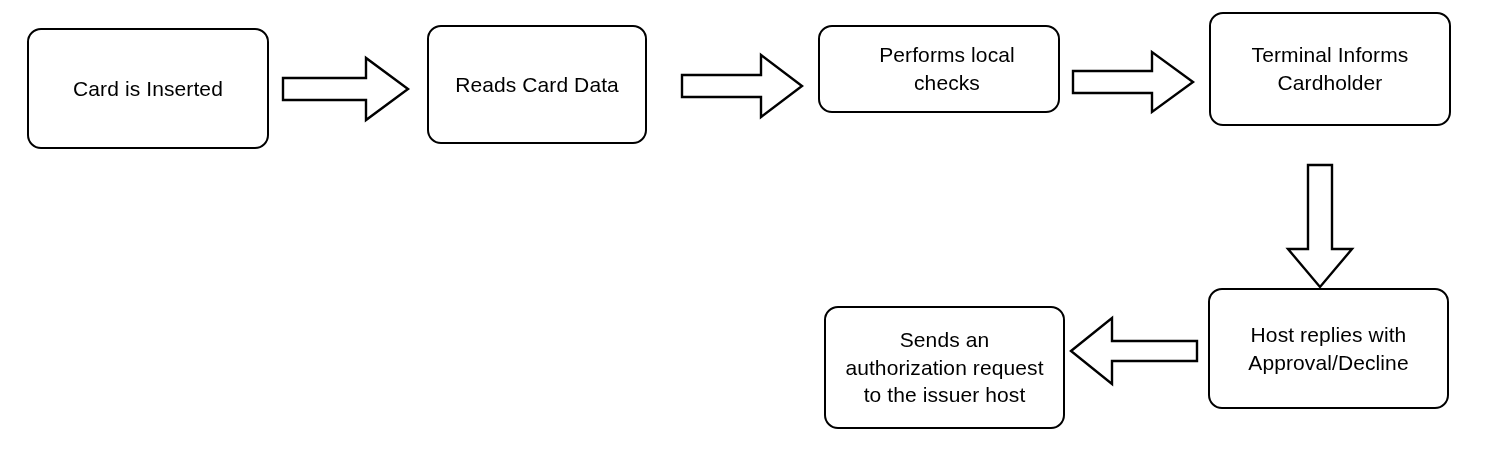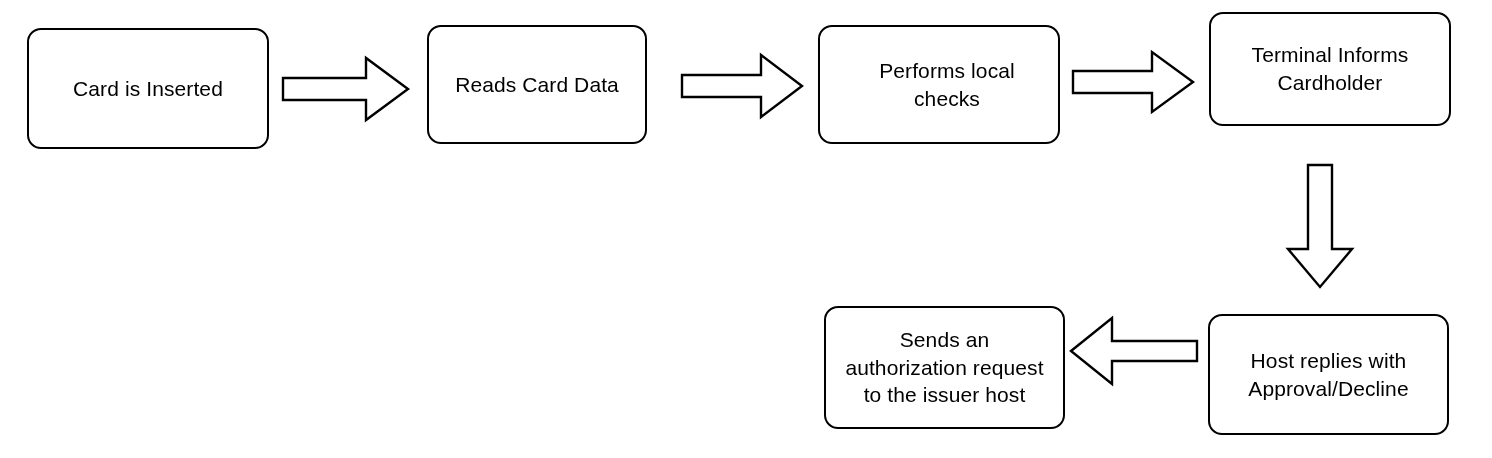--- a/index.html
+++ b/index.html
@@ -68,21 +68,21 @@
   <div class="node" style="left:427px; top:25px; width:220px; height:119px;">
     <span class="node-label">Reads Card Data</span>
   </div>
 
   <div class="arrow" style="left:681px; top:54px; width:122px; height:64px;">
     <svg width="122" height="64" viewBox="0 0 122 64">
       <polygon points="1,21 80,21 80,1 121,32 80,63 80,43 1,43"></polygon>
     </svg>
   </div>
 
-  <div class="node" style="left:818px; top:25px; width:242px; height:119px;padding-left:16px;">
+  <div class="node" style="left:818px; top:25px; width:242px; height:88px;padding-left:16px;">
     <span class="node-label">Performs local
 checks</span>
   </div>
 
   <div class="arrow" style="left:1072px; top:51px; width:122px; height:62px;">
     <svg width="122" height="62" viewBox="0 0 122 62">
       <polygon points="1,20 80,20 80,1 121,31 80,61 80,42 1,42"></polygon>
     </svg>
   </div>
 
@@ -90,21 +90,21 @@
     <span class="node-label">Terminal Informs
 Cardholder</span>
   </div>
 
   <div class="arrow" style="left:1287px; top:164px; width:66px; height:124px;">
     <svg width="66" height="124" viewBox="0 0 66 124">
       <polygon points="21,1 45,1 45,85 65,85 33,123 1,85 21,85"></polygon>
     </svg>
   </div>
 
-  <div class="node" style="left:1208px; top:314px; width:241px; height:121px;text-align:center;">
+  <div class="node" style="left:1208px; top:288px; width:241px; height:121px;text-align:center;">
     <span class="node-label">Host replies with
 Approval/Decline</span>
   </div>
 
   <div class="arrow" style="left:1070px; top:316px; width:128px; height:70px;">
     <svg width="128" height="70" viewBox="0 0 128 70">
       <polygon points="1,35 42,2 42,25 127,25 127,45 42,45 42,68"></polygon>
     </svg>
   </div>
 

